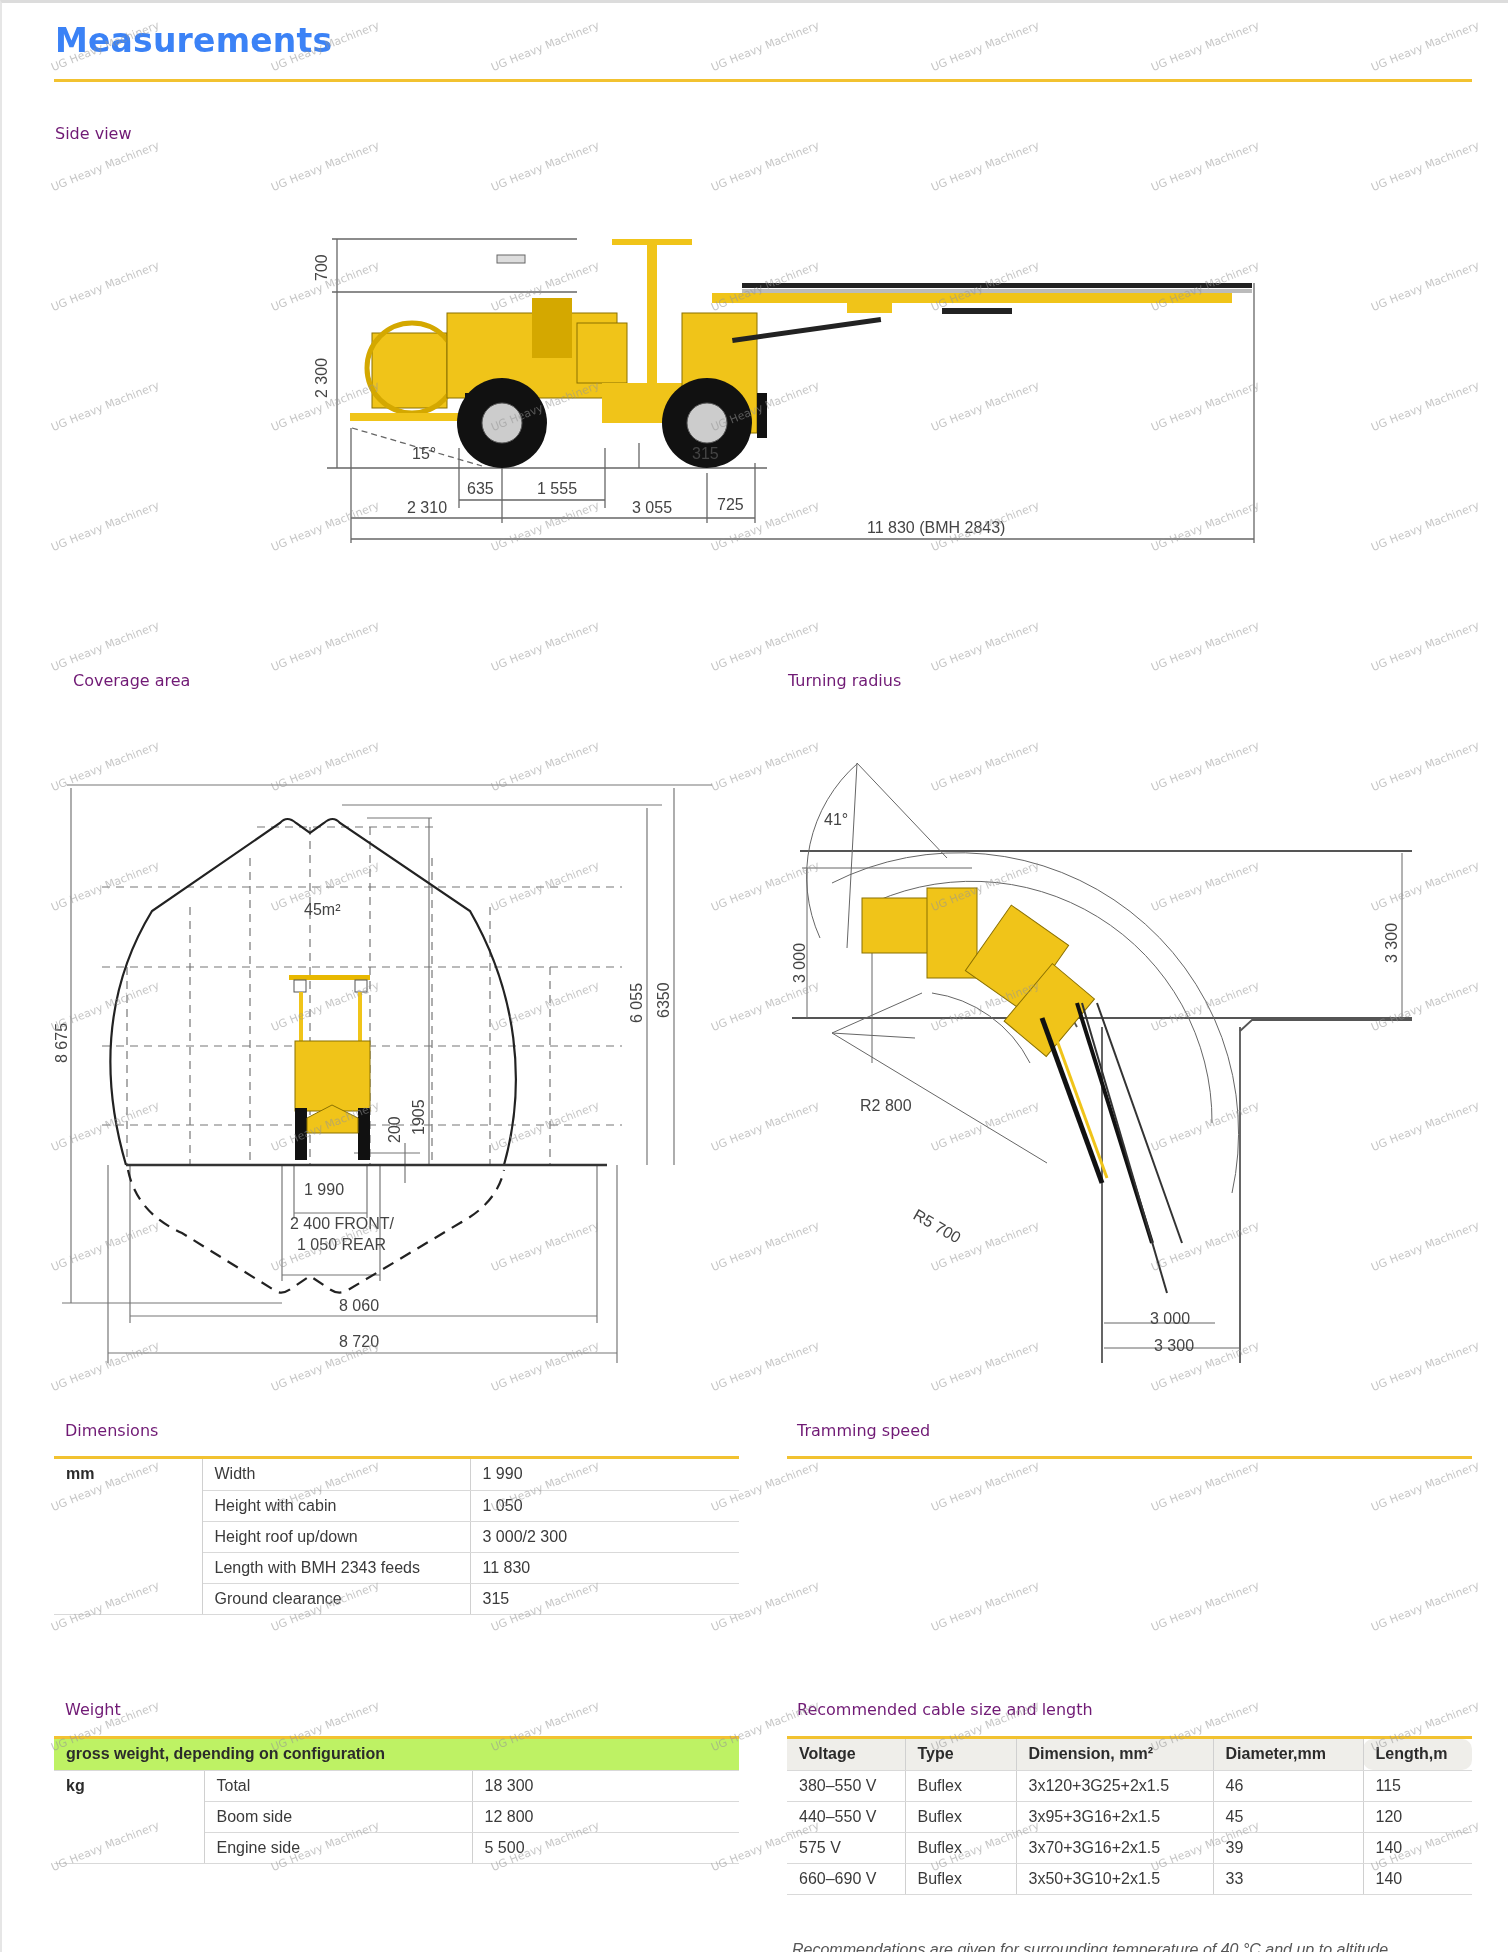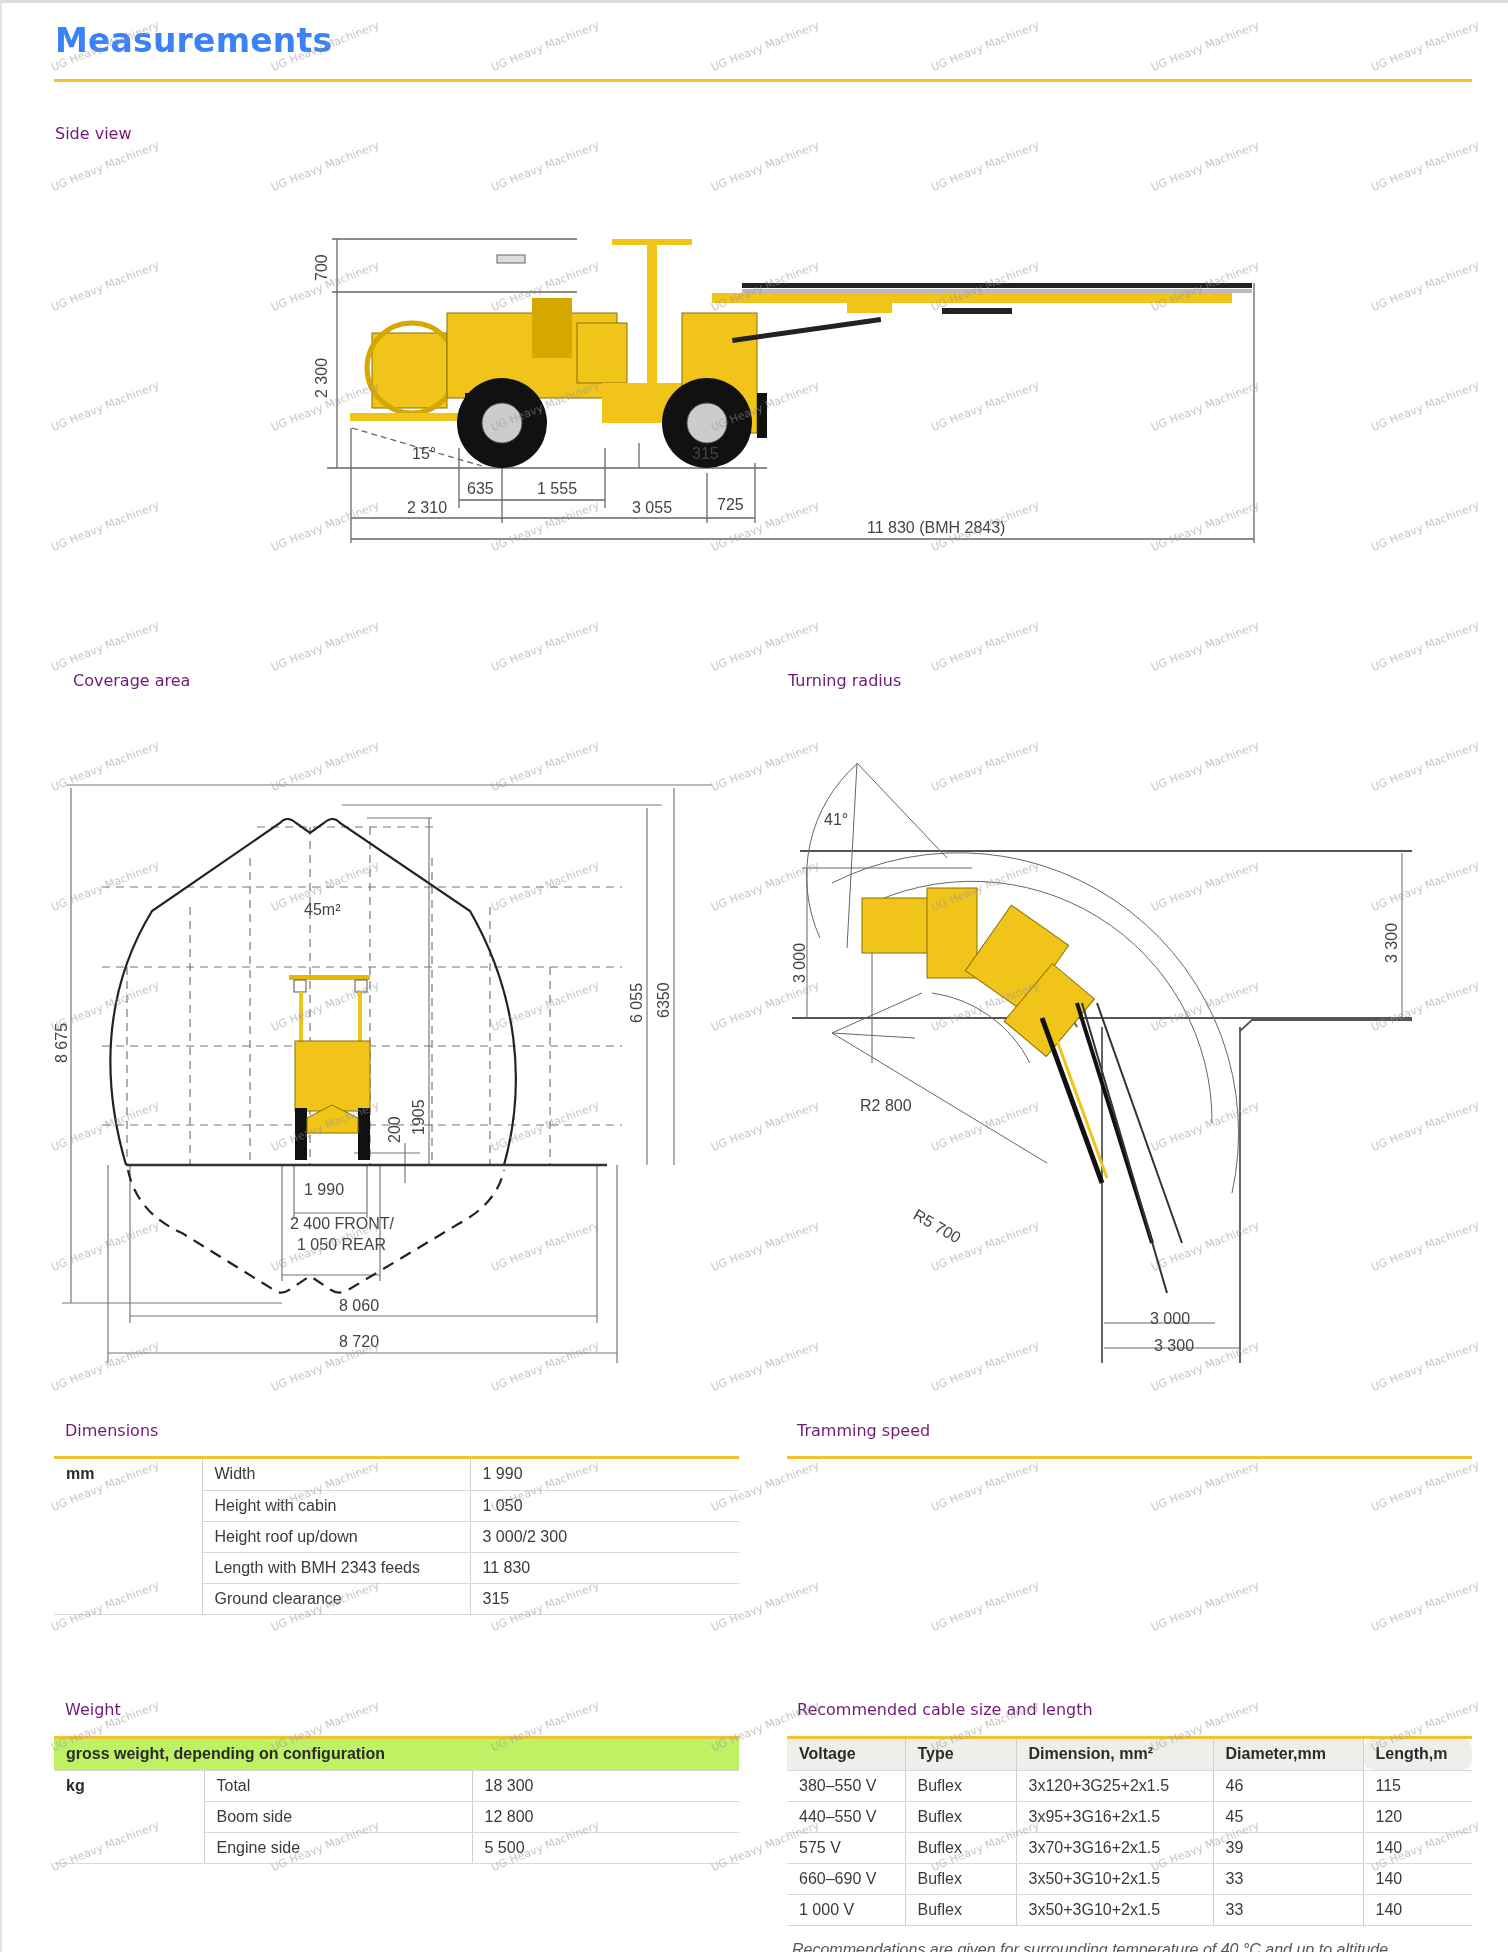--- a/index.html
+++ b/index.html
@@ -330,27 +330,20 @@
     </tr>
     <tr>
       <td class="c">575 V</td>
       <td class="c">Buflex</td>
       <td class="c">3x70+3G16+2x1.5</td>
       <td class="c">39</td>
       <td class="c">140</td>
     </tr>
     <tr>
       <td class="c">660–690 V</td>
-      <td class="c">Buflex</td>
-      <td class="c">3x50+3G10+2x1.5</td>
-      <td class="c">33</td>
-      <td class="c">140</td>
-    </tr>
-    <tr>
-      <td class="c">1 000 V</td>
       <td class="c">Buflex</td>
       <td class="c">3x50+3G10+2x1.5</td>
       <td class="c">33</td>
       <td class="c">140</td>
     </tr>
   </tbody>
     </table>
   <div class="note">Recommendations are given for surrounding temperature of 40 °C and up to altitude</div>
 
   <div class="wm-layer" id="wm-layer">

